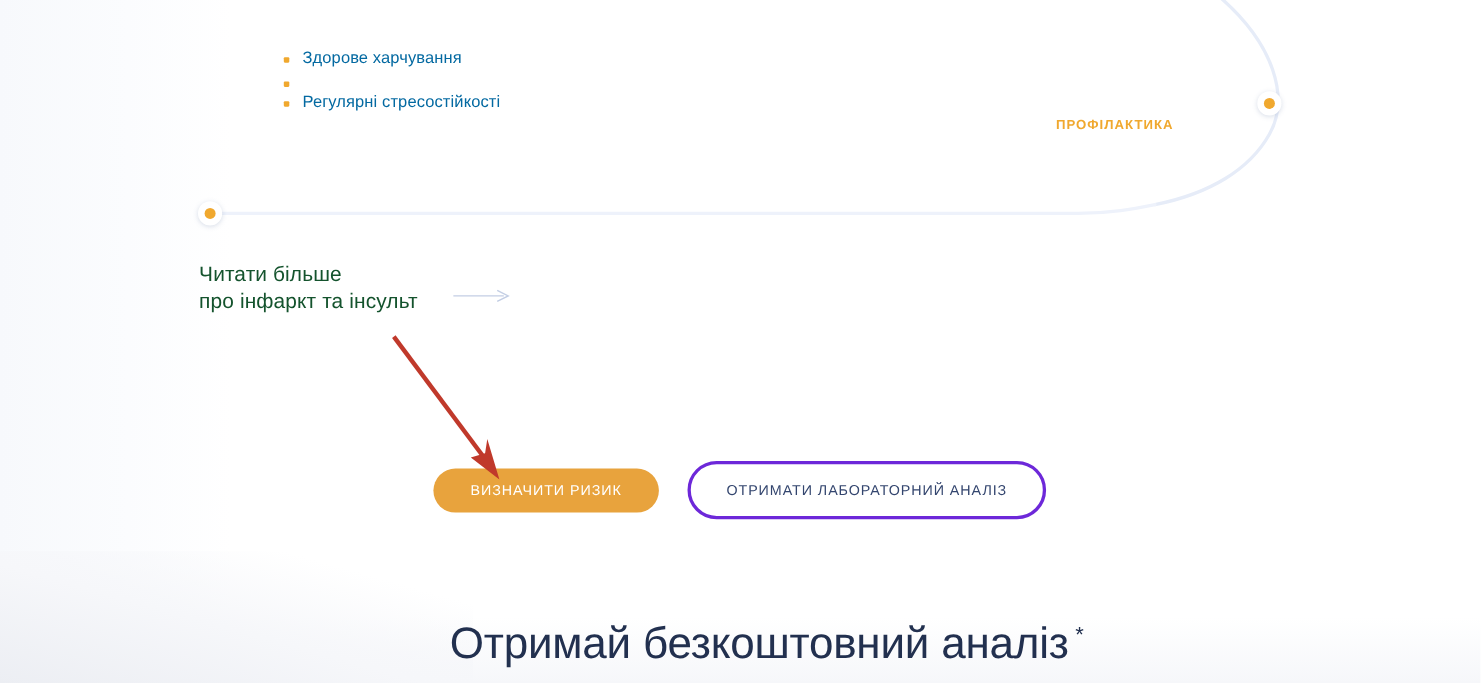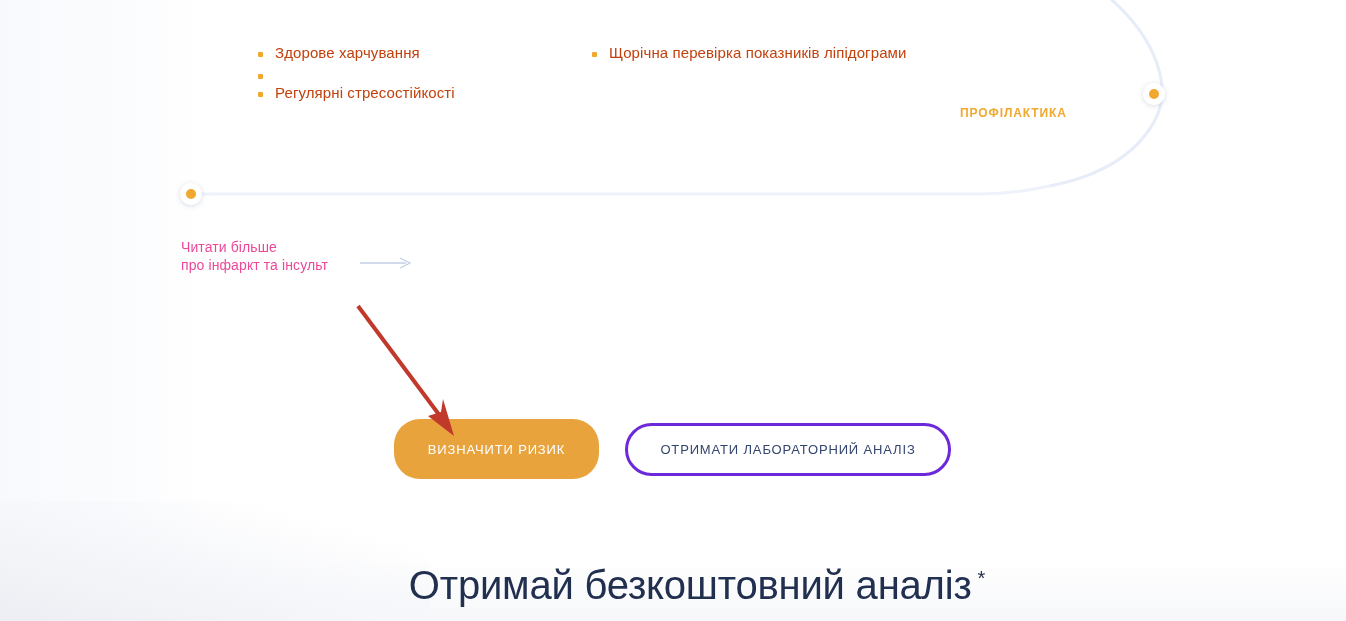--- a/index.html
+++ b/index.html
@@ -103,21 +103,21 @@
     width: 5px;
     height: 5px;
     border-radius: 1px;
     background: #f0a82e;
     margin-top: 8px;
     margin-right: 12px;
   }
   .feature-text {
     font-size: 15px;
     line-height: 1.14;
-    color: #c2410c;
+    color: #0369a1;
     letter-spacing: 0.1px;
   }
 
   
   .stage-label {
     position: absolute;
     left: 960px;
     top: 82px;
     font-size: 12px;
     font-weight: bold;
@@ -130,23 +130,23 @@
   
   .read-more {
     position: absolute;
     left: 181px;
     top: 238px;
     display: flex;
     align-items: center;
     cursor: pointer;
   }
   .read-more-text {
-    font-size: 14px;
+    font-size: 19px;
     line-height: 1.3;
-    color: #ec4899;
+    color: #14532d;
     white-space: pre-line;
     letter-spacing: 0.1px;
   }
   .read-more-arrow {
     margin-left: 32px;
     margin-top: 16px;
   }
 
   
   .cta-row {
@@ -161,21 +161,21 @@
     outline: none;
     cursor: pointer;
     font-family: inherit;
     display: flex;
     align-items: center;
     justify-content: center;
     box-sizing: border-box;
   }
   .btn-primary {
     width: 205px;
-    height: 60px;
+    height: 40px;
     border-radius: 26px;
     background: #e8a33d;
     color: #ffffff;
     font-size: 13px;
     letter-spacing: 0.85px;
   }
   .btn-secondary {
     width: 326px;
     height: 53px;
     margin-left: 26px;
@@ -244,24 +244,20 @@
     <div class="feature-item">
       <span class="bullet"></span>
     </div>
     <div class="feature-item">
       <span class="bullet"></span>
       <span class="feature-text">Регулярні стресостійкості</span>
     </div>
   </div>
 
   <div class="feature-col col-b">
-    <div class="feature-item">
-      <span class="bullet"></span>
-      <span class="feature-text">Щорічна перевірка показників ліпідограми</span>
-    </div>
   </div>
 
 </div>
 
 <div class="stage-label">ПРОФІЛАКТИКА</div>
 
 <div class="read-more">
   <span class="read-more-text">Читати більше
 про інфаркт та інсульт</span>
   <span class="read-more-arrow">

